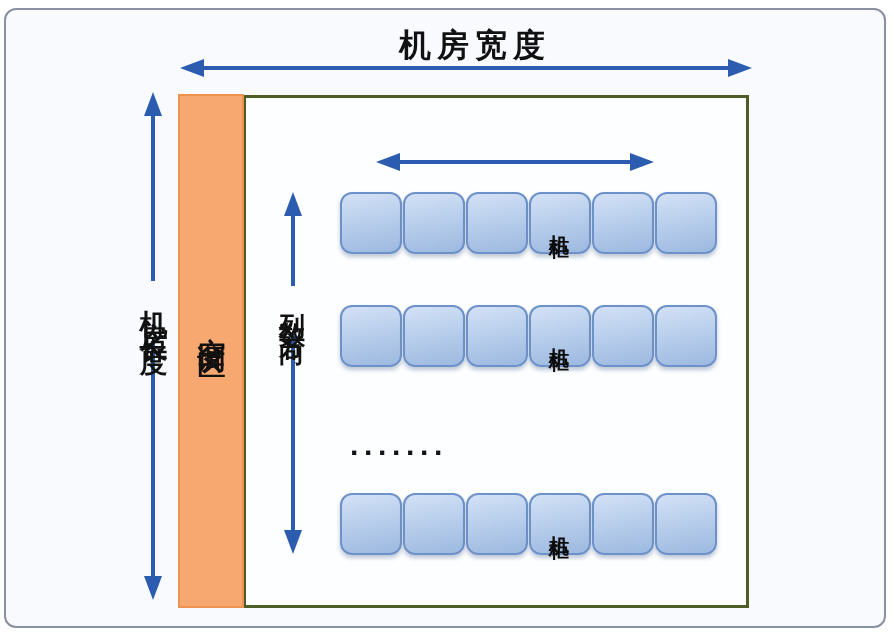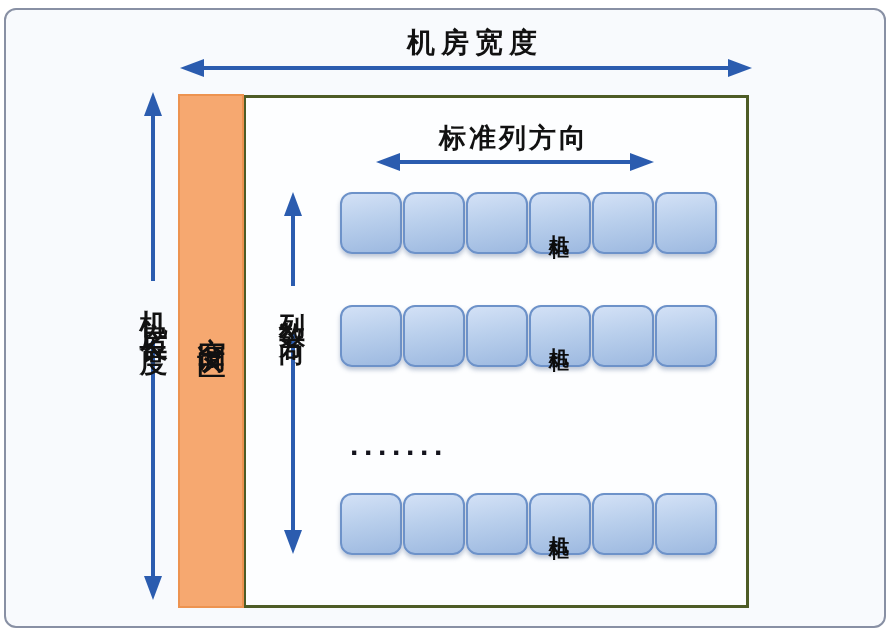--- a/index.html
+++ b/index.html
@@ -25,21 +25,21 @@
 
   
   .lbl {
     font-weight: bold;
     color: #111;
     white-space: nowrap;
   }
   .lbl-top {
     left: 330px; top: 24px; width: 290px;
     text-align: center;
-    font-size: 28px; letter-spacing: 6px;
+    font-size: 32px; letter-spacing: 6px;
   }
   .lbl-vert {
     writing-mode: vertical-rl;
     text-orientation: upright;
   }
   .lbl-left {
     left: 153px; top: 281px;
     transform: translateX(-50%);
     font-size: 28px; letter-spacing: 12px;
     background: #f8fafd;
@@ -157,21 +157,20 @@
   </svg>
 
   <svg class="arrow" style="left:279px; top:188px;" width="28" height="370" viewBox="0 0 28 370">
     <line x1="14" y1="26" x2="14" y2="344"></line>
     <polygon points="14,4 5,28 23,28"></polygon>
     <polygon points="14,366 5,342 23,342"></polygon>
   </svg>
 
   <div class="lbl lbl-top abs">机房宽度</div>
   <div class="lbl lbl-vert lbl-left abs">机房长度</div>
-  <div class="lbl lbl-std abs">标准列方向</div>
   <div class="lbl lbl-vert lbl-rowdir abs">列数方向</div>
 
   <div class="cab-row row-1 abs">
     <div class="cab">
         <span class="cab-label"></span>
       </div>
     <div class="cab">
         <span class="cab-label"></span>
       </div>
     <div class="cab">

